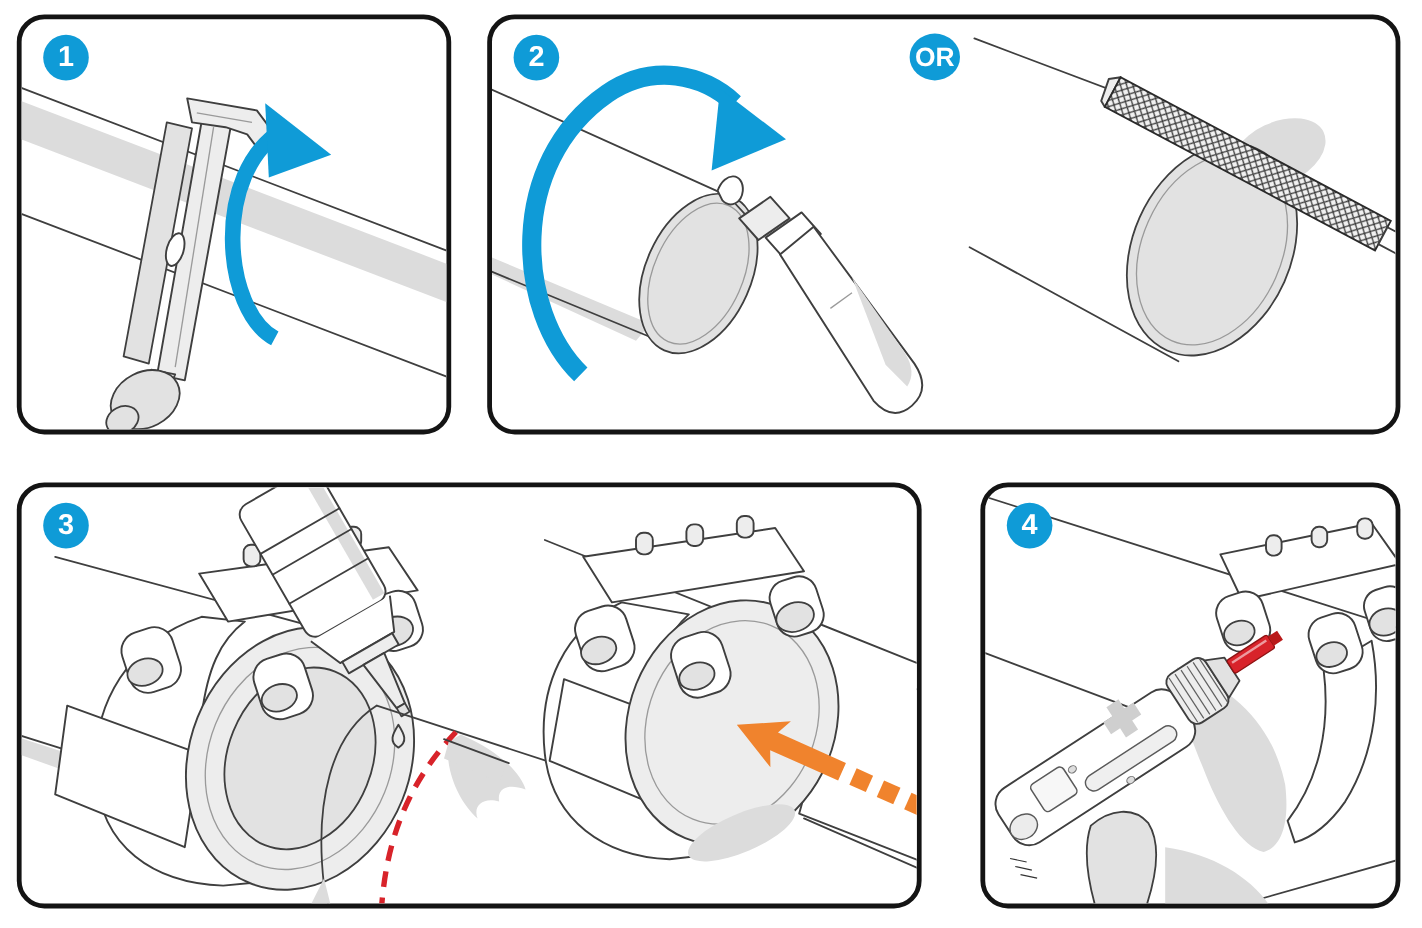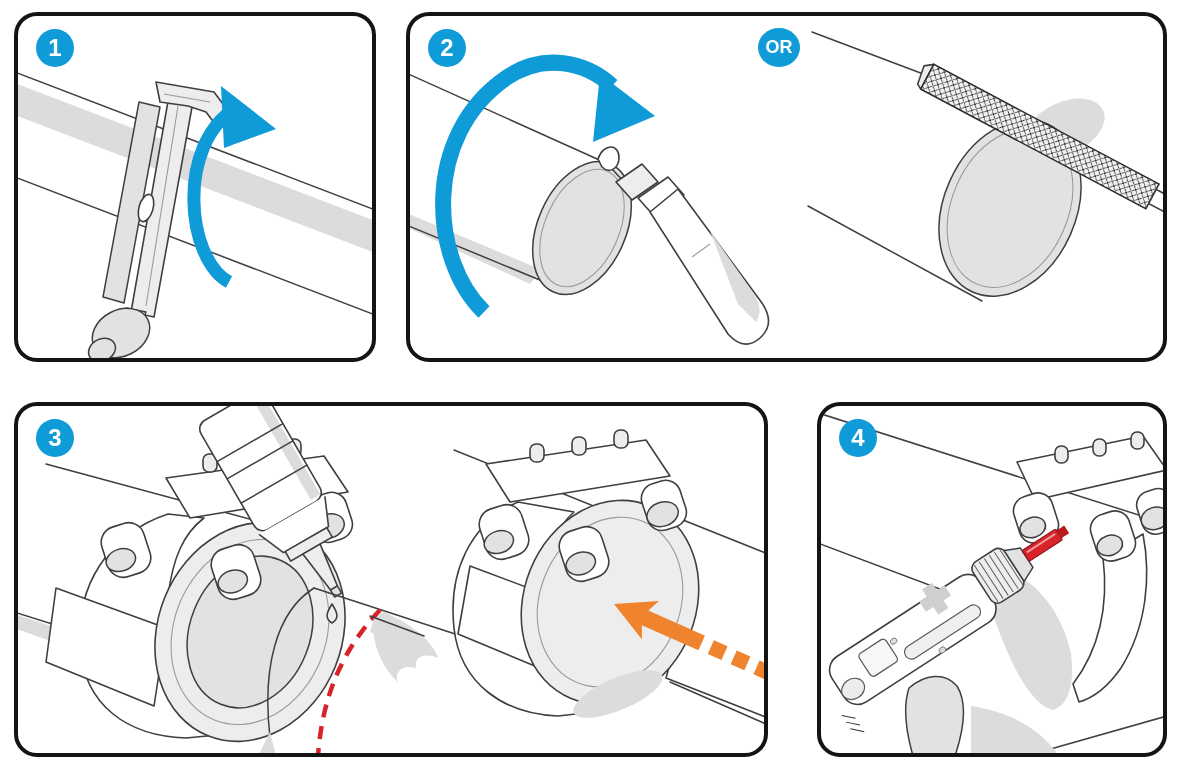--- a/index.html
+++ b/index.html
@@ -18,21 +18,21 @@
   #panel-1{left:14px;top:12px;width:362px;height:350px;}
   #panel-2{left:406px;top:12px;width:761px;height:350px;}
   #panel-3{left:14px;top:402px;width:754px;height:355px;}
   #panel-4{left:817px;top:402px;width:350px;height:355px;}
   .panel svg{display:block;position:absolute;left:0;top:0;}
   .badge{position:absolute;left:18px;top:13px;width:38px;height:38px;border-radius:50%;
          background:var(--accent-blue);color:#fff;display:flex;align-items:center;justify-content:center;
          font-size:24px;font-weight:600;z-index:5;}
   .or-badge{position:absolute;left:348px;top:12px;width:42px;height:39px;border-radius:50%;
          background:var(--accent-blue);color:#fff;display:flex;align-items:center;justify-content:center;
-         font-size:18px;font-weight:600;z-index:5;}
+         font-size:22px;font-weight:600;z-index:5;}
   
   .ol{stroke:var(--outline);stroke-width:1.5;fill:none;stroke-linecap:round;}
   .fw{fill:#ffffff;stroke:var(--outline);stroke-width:1.6;stroke-linejoin:round;}
   .fg{fill:#ededed;stroke:var(--outline);stroke-width:1.6;stroke-linejoin:round;}
   .fg2{fill:#e2e2e2;stroke:var(--outline);stroke-width:1.5;stroke-linejoin:round;}
   .fs{fill:var(--fill-shade);stroke:none;}
   .thin{stroke:#9a9a9a;stroke-width:1.1;fill:none;}
   .s-blue{stroke:var(--accent-blue);fill:none;}
   .c-blue{fill:var(--accent-blue);stroke:none;}
   .c-orange{fill:var(--accent-orange);stroke:none;}

